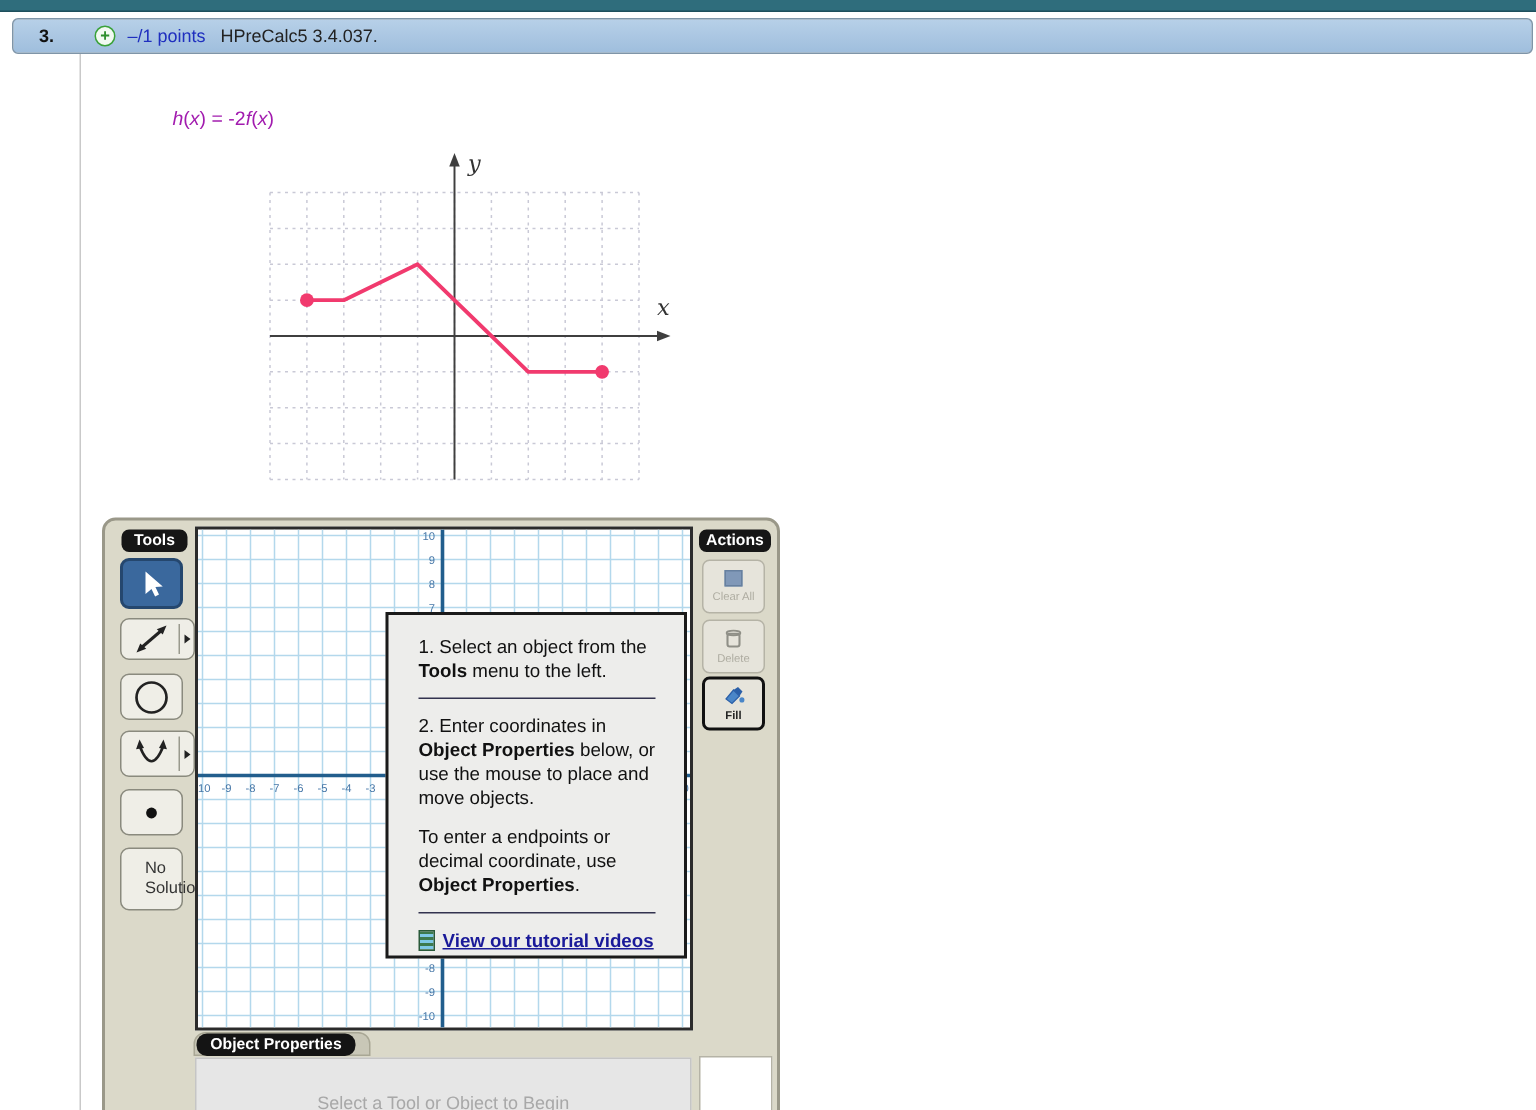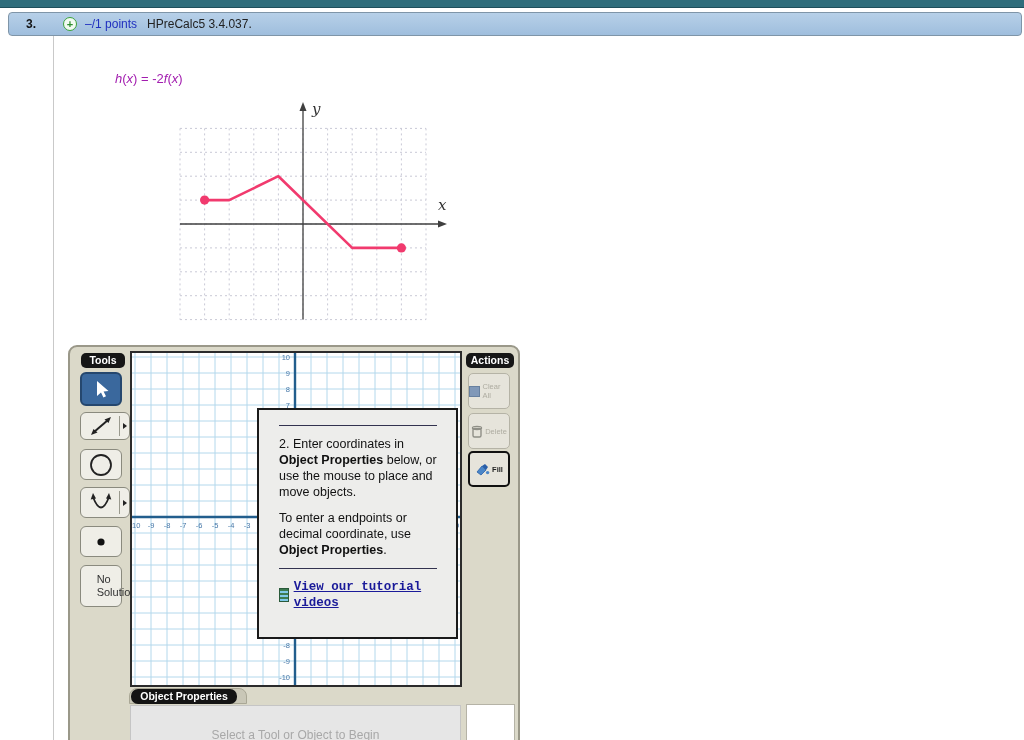--- a/index.html
+++ b/index.html
@@ -52,25 +52,25 @@
 
   
   .overlay { position:absolute; left:125px; top:55px; width:201px; height:231px;
     background:#ededeb; border:2px solid #1a1a1a; padding:13px 10px 10px 20px;
     font-size:12.5px; line-height:16px; color:#111; }
   .overlay p { margin-bottom:10px; }
   .overlay hr { border:none; border-top:1.5px solid #33334f; margin:2px 0 10px 0; width:158px; }
   .linkrow { display:flex; align-items:center; gap:5px; margin-top:2px; }
   .film-icon { width:11px; height:14px; border:1px solid #2a5a3a;
     background:repeating-linear-gradient(180deg,#3d7a4f 0 2px,#7fc9e8 2px 4px); }
-  .tutlink { color:#1a1a99; font-weight:bold; text-decoration:underline; font-size:12.5px; cursor:pointer;font-family:Liberation Mono, monospace; }
+  .tutlink { color:#1a1a99; font-weight:bold; text-decoration:underline; font-size:12.5px; cursor:pointer; }
 
   
   .actbtn { position:absolute; left:398px; width:42px; height:36px; background:#e6e4db;
-    border:1px solid #b5b3a6; border-radius:5px; display:flex; flex-direction:row;
+    border:1px solid #b5b3a6; border-radius:5px; display:flex; flex-direction:column;
     align-items:center; justify-content:center; gap:2px; cursor:pointer; }
   .actbtn .lbl { font-size:7.5px; }
   .actbtn.disabled .lbl { color:#aeaca1; }
   .actbtn.active { border:2px solid #111; }
   .actbtn.active .lbl { color:#222; }
   .clr-sq { width:12px; height:11px; background:#8098b8; border:1px solid #67809f; }
 
   
   .op-backtab { position:absolute; left:59px; top:341px; width:118px; height:16px;
     background:#c9c7b7; border:1px solid #a9a795; border-radius:8px 8px 0 0; }
@@ -253,20 +253,21 @@
           <text x="158" y="118.7" font-size="7.5" fill="#4878a8" text-anchor="end" font-family="&quot;Liberation Sans&quot;, sans-serif">3</text>
           <text x="158" y="102.7" font-size="7.5" fill="#4878a8" text-anchor="end" font-family="&quot;Liberation Sans&quot;, sans-serif">4</text>
           <text x="158" y="86.7" font-size="7.5" fill="#4878a8" text-anchor="end" font-family="&quot;Liberation Sans&quot;, sans-serif">5</text>
           <text x="158" y="70.7" font-size="7.5" fill="#4878a8" text-anchor="end" font-family="&quot;Liberation Sans&quot;, sans-serif">6</text>
           <text x="158" y="54.7" font-size="7.5" fill="#4878a8" text-anchor="end" font-family="&quot;Liberation Sans&quot;, sans-serif">7</text>
           <text x="158" y="38.7" font-size="7.5" fill="#4878a8" text-anchor="end" font-family="&quot;Liberation Sans&quot;, sans-serif">8</text>
           <text x="158" y="22.7" font-size="7.5" fill="#4878a8" text-anchor="end" font-family="&quot;Liberation Sans&quot;, sans-serif">9</text>
           <text x="158" y="6.7" font-size="7.5" fill="#4878a8" text-anchor="end" font-family="&quot;Liberation Sans&quot;, sans-serif">10</text>
         </svg>
       <div class="overlay">
+        <p><span>1. Select an object from the </span><span style="font-weight: bold;">Tools</span><span> menu to the left.</span></p>
         <hr>
         <p><span>2. Enter coordinates in </span><span style="font-weight: bold;">Object Properties</span><span> below, or use the mouse to place and move objects.</span></p>
         <p><span>To enter a endpoints or decimal coordinate, use </span><span style="font-weight: bold;">Object Properties</span><span>.</span></p>
         <hr>
         <div class="linkrow">
           <span class="film-icon"></span>
           <span class="tutlink">View our tutorial videos</span>
         </div>
       </div>
     </div>

